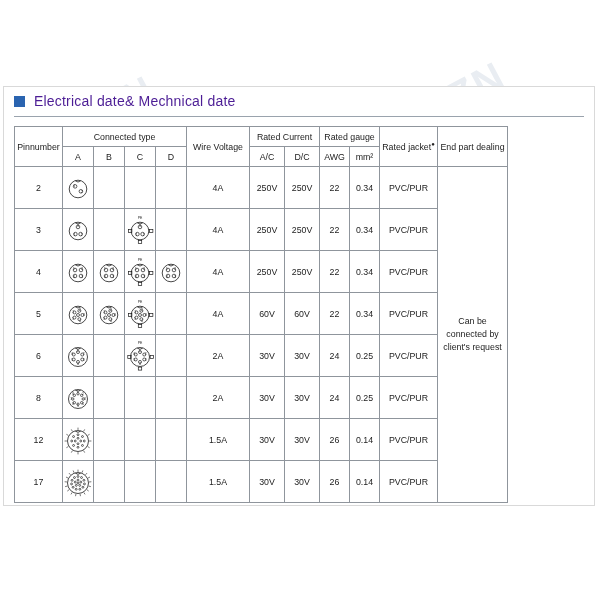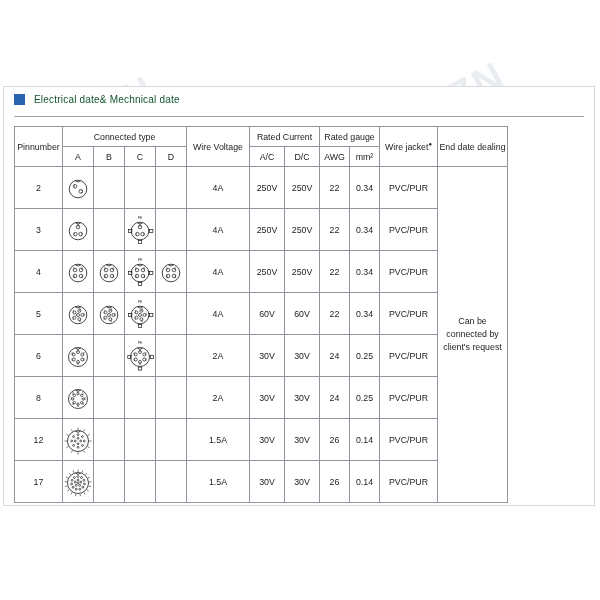--- a/index.html
+++ b/index.html
@@ -58,22 +58,22 @@
     gap: 9px;
     z-index: 3;
   }
   #title-bullet {
     width: 11px;
     height: 11px;
     background: #2a64b0;
     display: block;
   }
   #title-text {
-    font-size: 10px;
-    color: #14532d;
+    font-size: 14px;
+    color: #4c1d95;
     letter-spacing: 0.2px;
     line-height: 1;
     text-align: right;
   }
   #title-rule {
     position: absolute;
     left: 14px;
     top: 116px;
     width: 570px;
     height: 1px;
@@ -159,22 +159,22 @@
     <col style="width:58px">
     <col style="width:70px">
   </colgroup>
   <thead>
     <tr>
       <th rowspan="2" class="hdr-tall">Pinnumber</th>
       <th colspan="4">Connected type</th>
       <th rowspan="2" class="hdr-tall">Wire Voltage</th>
       <th colspan="2">Rated Current</th>
       <th colspan="2">Rated gauge</th>
-      <th rowspan="2" class="hdr-tall"><span>Wire jacket</span><span class="sup">●</span></th>
-      <th rowspan="2" class="hdr-tall">End date dealing</th>
+      <th rowspan="2" class="hdr-tall"><span>Rated jacket</span><span class="sup">●</span></th>
+      <th rowspan="2" class="hdr-tall">End part dealing</th>
     </tr>
     <tr>
       <th class="cell-sub">A</th>
       <th class="cell-sub">B</th>
       <th class="cell-sub">C</th>
       <th class="cell-sub">D</th>
       <th class="cell-sub">A/C</th>
       <th class="cell-sub">D/C</th>
       <th class="cell-sub">AWG</th>
       <th class="cell-sub">mm²</th>

